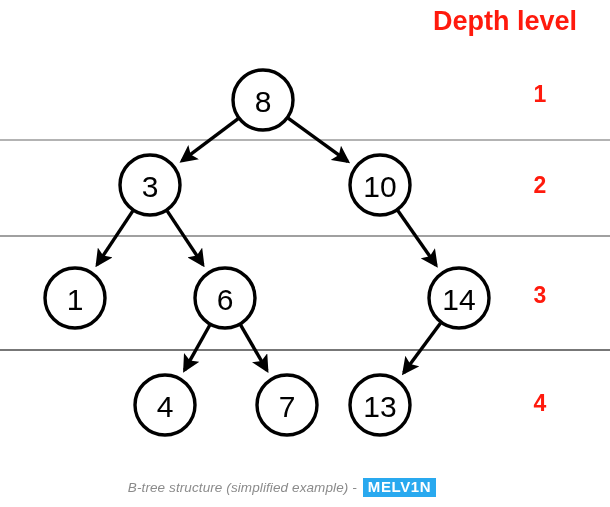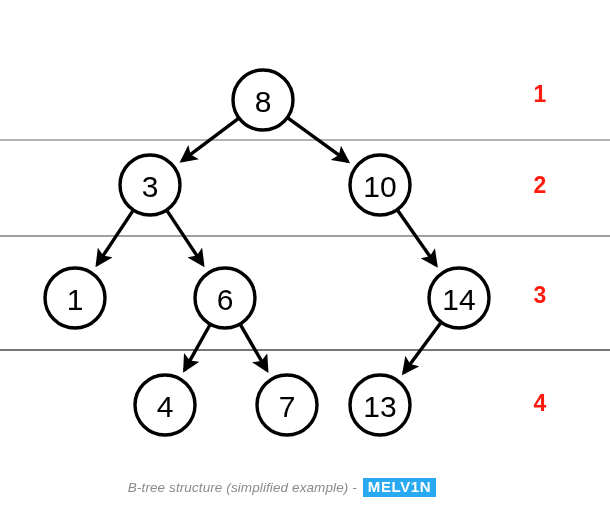--- a/index.html
+++ b/index.html
@@ -142,20 +142,21 @@
           <circle cx="287" cy="405" r="30" fill="#ffffff" stroke="#000000" stroke-width="3.4"></circle>
           <text x="287" y="406" class="node-label">7</text>
         </g>
         <g>
           <circle cx="380" cy="405" r="30" fill="#ffffff" stroke="#000000" stroke-width="3.4"></circle>
           <text x="380" y="406" class="node-label">13</text>
         </g>
       </g>
   </svg>
 
+  <div class="depth-title">Depth level</div>
 
   <div id="depth-numbers">
       <div class="depth-num" style="left: 518px; top: 81px;">1</div>
       <div class="depth-num" style="left: 518px; top: 172px;">2</div>
       <div class="depth-num" style="left: 518px; top: 282px;">3</div>
       <div class="depth-num" style="left: 518px; top: 390px;">4</div>
     </div>
 
   <div class="caption">
     <span class="caption-text">B-tree structure (simplified example) -</span><span class="caption-badge">MELV1N</span>

